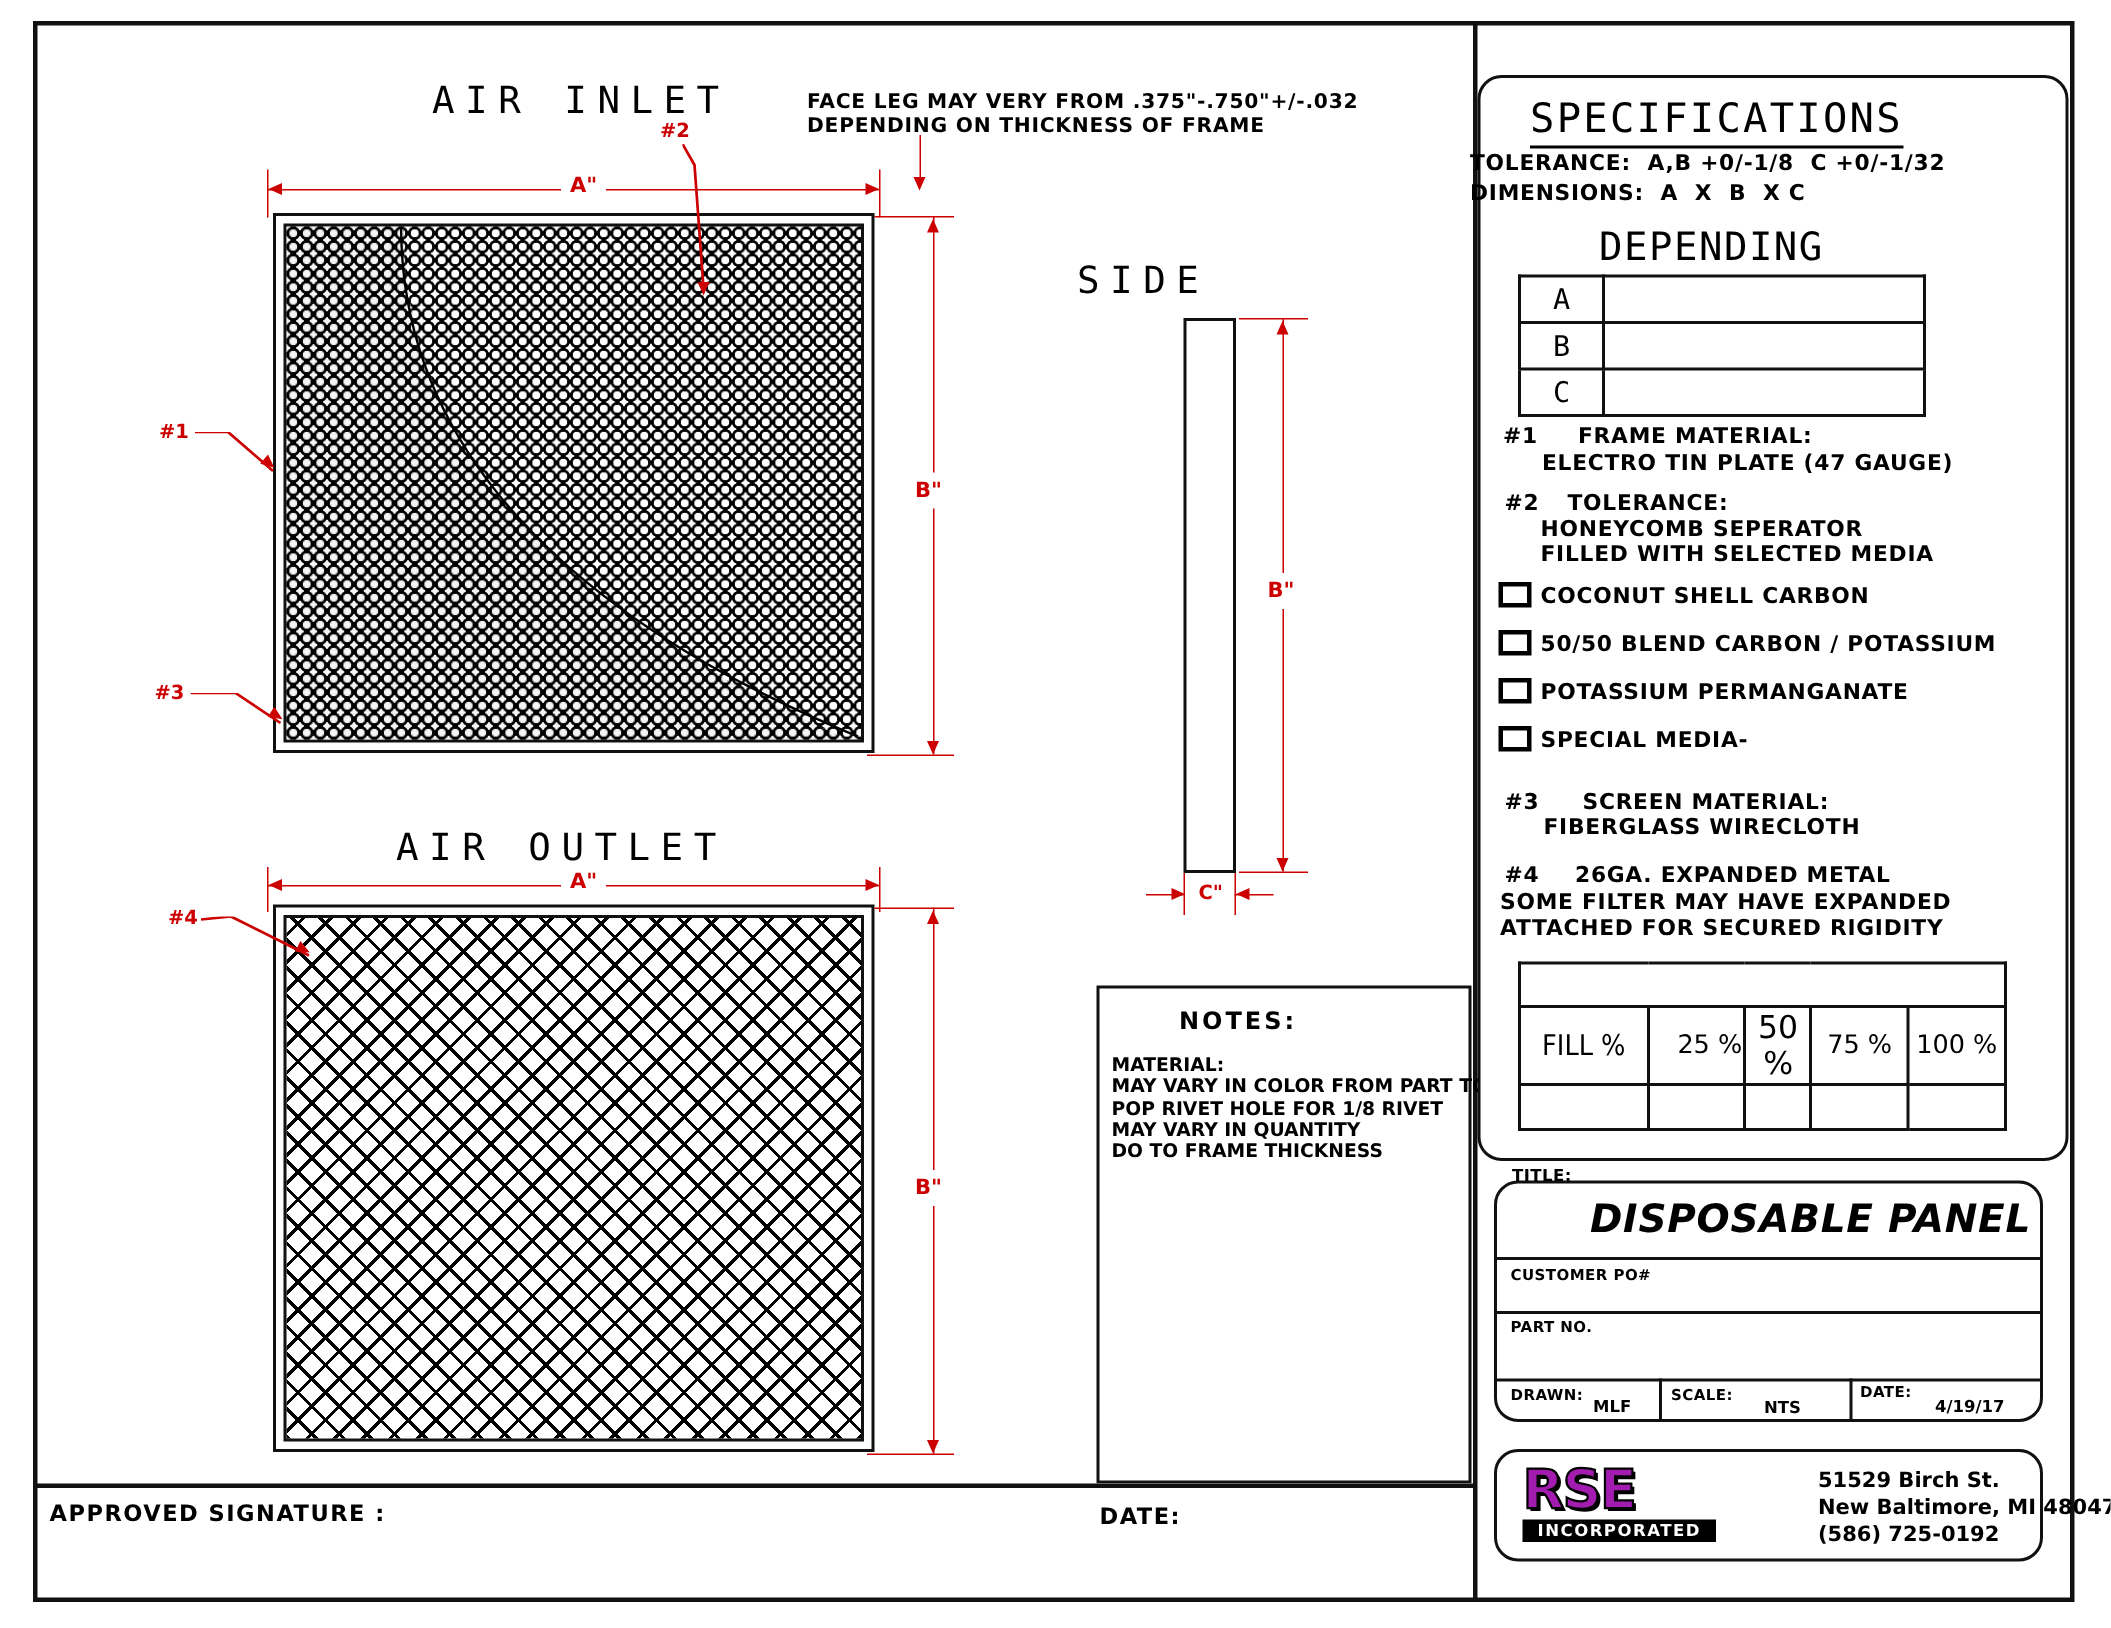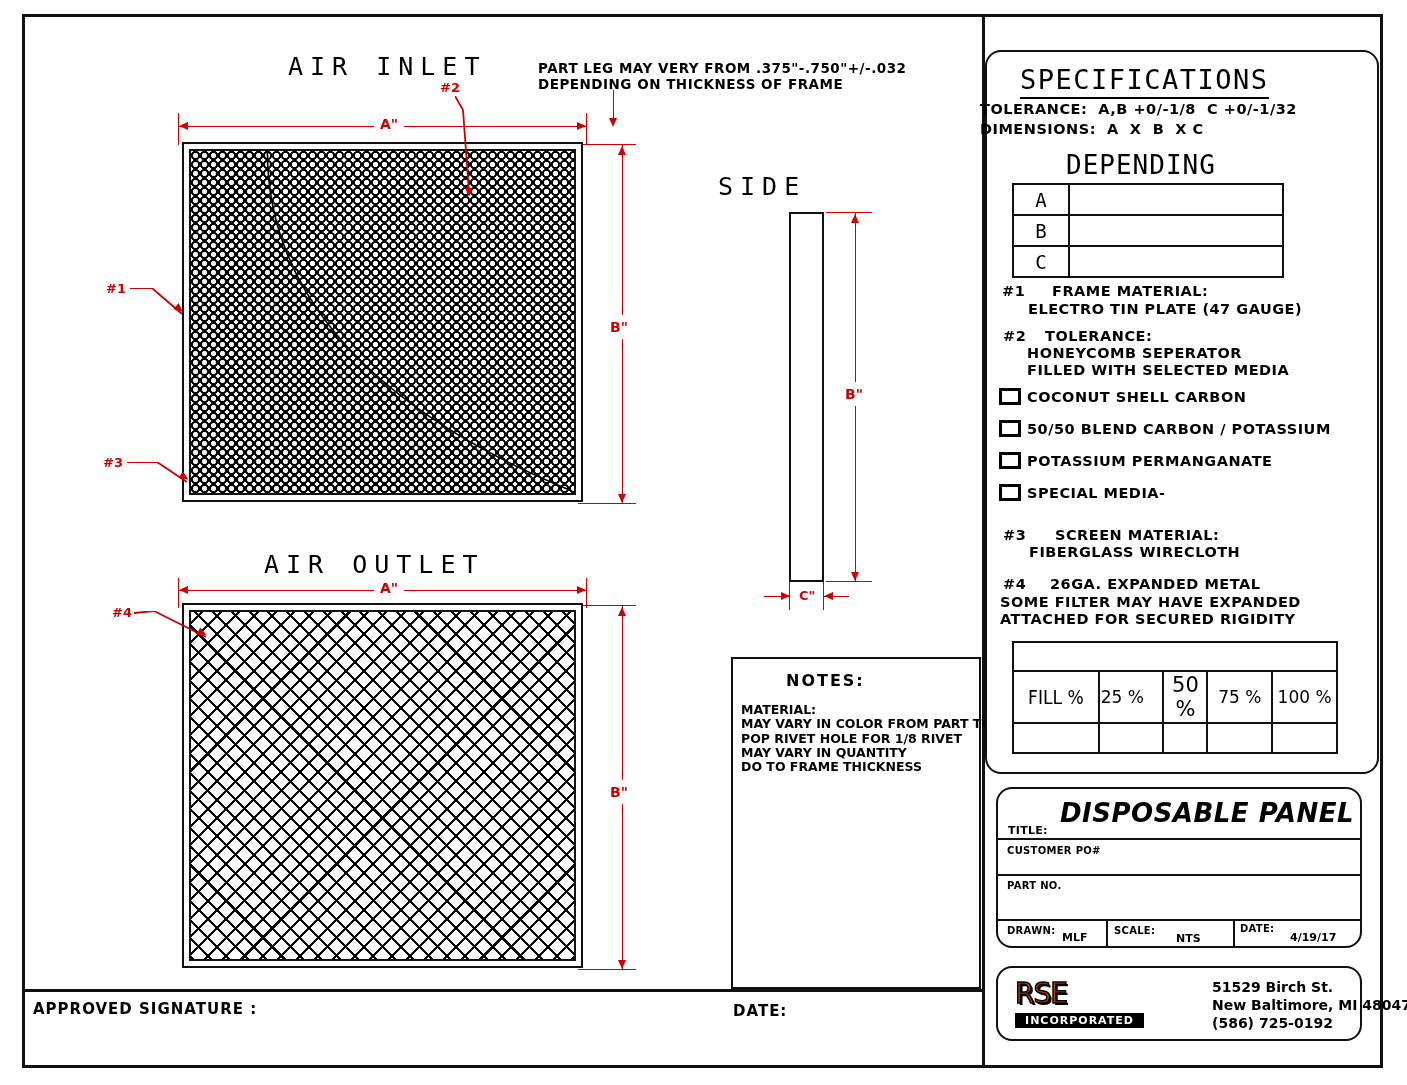--- a/index.html
+++ b/index.html
@@ -90,21 +90,21 @@
 <body>
 
 <div class="abs" id="sheet-border"></div>
 
 <div class="abs" style="left:982px;top:14px;width:0;height:1054px;border-left:3px solid #111;"></div>
 
 <div class="abs" style="left:22px;top:989px;width:961px;height:0;border-top:3px solid #111;"></div>
 
 <div class="abs vtitle" style="left:288px;top:52px;">AIR INLET</div>
 
-<div class="abs spec-txt" style="left:538px;top:60px;font-size:13.5px;line-height:16px;">PART LEG MAY VERY FROM .375"-.750"+/-.032
+<div class="abs spec-txt" style="left:538px;top:60px;font-size:13.5px;line-height:16px;">FACE LEG MAY VERY FROM .375"-.750"+/-.032
 DEPENDING ON THICKNESS OF FRAME</div>
 
 <div class="abs dl-v" style="left:613px;top:90px;height:30px;"></div>
 <div class="abs dl-h" style="left:613px;top:120px;width:1px;"></div>
 <div class="abs arr arr-d" style="left:609px;top:118px;"></div>
 
 <div class="abs ext-v" style="left:178px;top:113px;height:32px;"></div>
 <div class="abs ext-v" style="left:586px;top:113px;height:32px;"></div>
 <div class="abs dl-h" style="left:178px;top:126px;width:408px;"></div>
 <div class="abs arr arr-l" style="left:179px;top:122px;"></div>
@@ -278,21 +278,21 @@
 <div class="abs spec-txt" style="left:1000px;top:594px;">SOME FILTER MAY HAVE EXPANDED
 ATTACHED FOR SECURED RIGIDITY</div>
 
 <table class="grid abs" style="left:1012px;top:641px;width:326px;background:#fff;">
   <tbody>
   <tr>
     <td colspan="5" style="height:25px;"></td>
   </tr>
   <tr>
     <td style="width:82px;height:28px;text-align:center;font-size:19px;font-family:'DejaVu Sans Condensed','DejaVu Sans',sans-serif;">FILL %</td>
-    <td style="width:61px;height:28px;text-align:left;font-size:17px;">25 %</td>
+    <td style="width:61px;height:28px;text-align:right;font-size:17px;">25 %</td>
     <td style="width:40px;height:28px;text-align:center;font-size:21px;">50 %</td>
     <td style="width:61px;height:28px;text-align:center;font-size:17px;">75 %</td>
     <td style="width:61px;height:28px;text-align:center;font-size:17px;">100 %</td>
   </tr>
   <tr>
     <td style="height:26px;"></td>
     <td style="height:26px;"></td>
     <td style="height:26px;"></td>
     <td style="height:26px;"></td>
     <td style="height:26px;"></td>
@@ -301,43 +301,43 @@
   </table>
 
 <div class="rpanel" style="left:996px;top:787px;width:366px;height:161px;"></div>
 
 <div class="abs" style="left:998px;top:838px;width:362px;height:0;border-top:2px solid #111;"></div>
 <div class="abs" style="left:998px;top:874px;width:362px;height:0;border-top:2px solid #111;"></div>
 <div class="abs" style="left:998px;top:919px;width:362px;height:0;border-top:2px solid #111;"></div>
 <div class="abs" style="left:1106px;top:919px;width:0;height:29px;border-left:2px solid #111;"></div>
 <div class="abs" style="left:1233px;top:919px;width:0;height:29px;border-left:2px solid #111;"></div>
 
-<div class="abs tb-lbl" style="left:1008px;top:824px;font-size:11px;">TITLE:</div>
+<div class="abs tb-lbl" style="left:1008px;top:777px;font-size:11px;">TITLE:</div>
 <div class="abs title-italic" style="left:1060px;top:798px;">DISPOSABLE PANEL</div>
 
 <div class="abs tb-lbl" style="left:1007px;top:845px;">CUSTOMER PO#</div>
 <div class="abs tb-val" style="left:1100px;top:845px;min-width:200px;min-height:14px;"></div>
 
 <div class="abs tb-lbl" style="left:1007px;top:880px;">PART NO.</div>
 <div class="abs tb-val" style="left:1090px;top:880px;min-width:200px;min-height:14px;"></div>
 
 <div class="abs tb-lbl" style="left:1007px;top:925px;">DRAWN:</div>
 <div class="abs tb-val" style="left:1062px;top:931px;">MLF</div>
 
 <div class="abs tb-lbl" style="left:1114px;top:925px;">SCALE:</div>
 <div class="abs tb-val" style="left:1176px;top:932px;">NTS</div>
 
 <div class="abs tb-lbl" style="left:1240px;top:923px;">DATE:</div>
 <div class="abs tb-val" style="left:1290px;top:931px;">4/19/17</div>
 
 <div class="rpanel" style="left:996px;top:966px;width:366px;height:75px;"></div>
 
 <div class="abs" style="left:1015px;top:976px;">
-  <div style="font-family:'DejaVu Sans',sans-serif;font-weight:normal;font-size:28px;
+  <div style="font-family:'DejaVu Sans',sans-serif;font-weight:bold;font-size:36px;
               letter-spacing:-1px;line-height:36px;
-              -webkit-text-stroke:1.5px #000;color:#c2410c;text-shadow:2px 2px 0 #000;">RSE</div>
+              -webkit-text-stroke:1.5px #000;color:#a21caf;text-shadow:2px 2px 0 #000;">RSE</div>
   <div style="font-family:'DejaVu Sans',sans-serif;font-weight:bold;font-size:11px;
               letter-spacing:1px;background:#000;color:#fff;padding:1px 2px;width:125px;
               text-align:center;margin-top:1px;">INCORPORATED</div>
 </div>
 <div class="abs addr" style="left:1212px;top:978px;">51529 Birch St.
 New Baltimore, MI 48047
 (586) 725-0192</div>
 
 </body></html>

